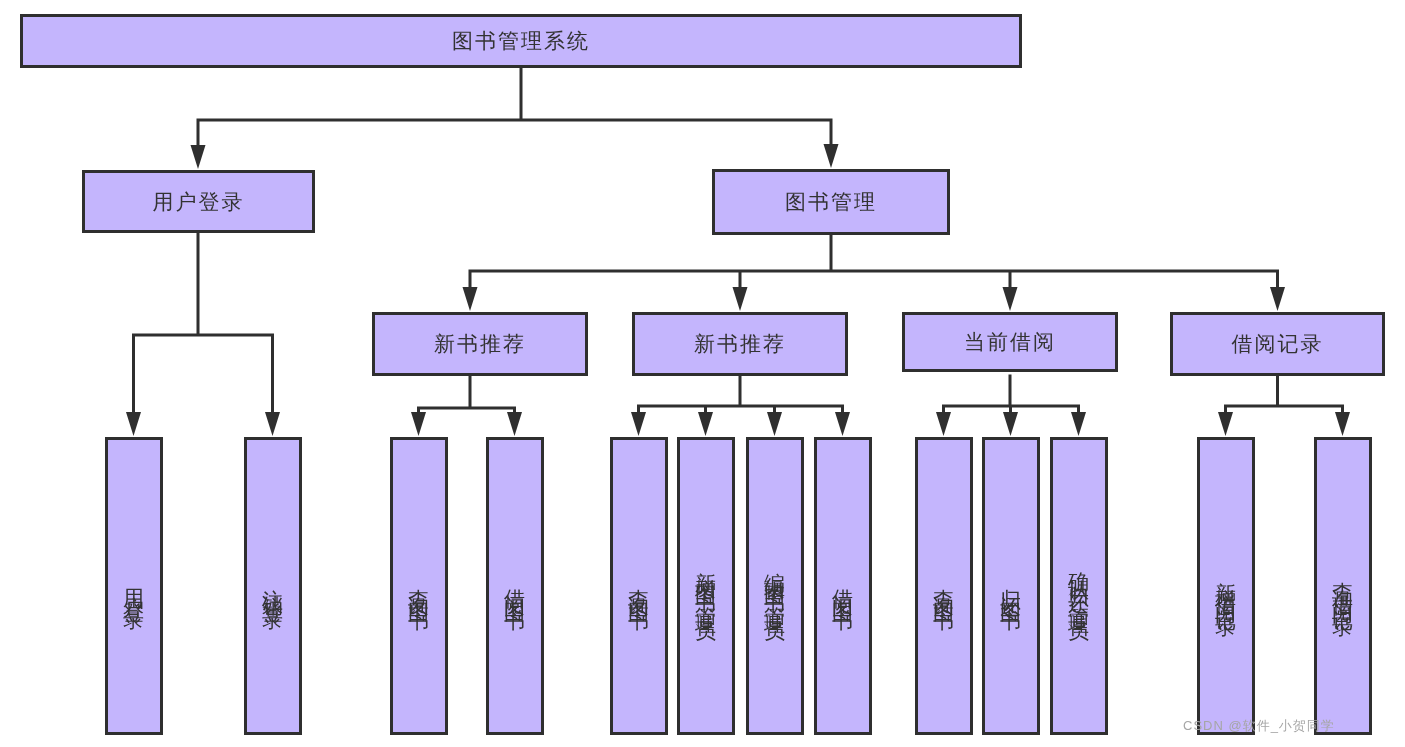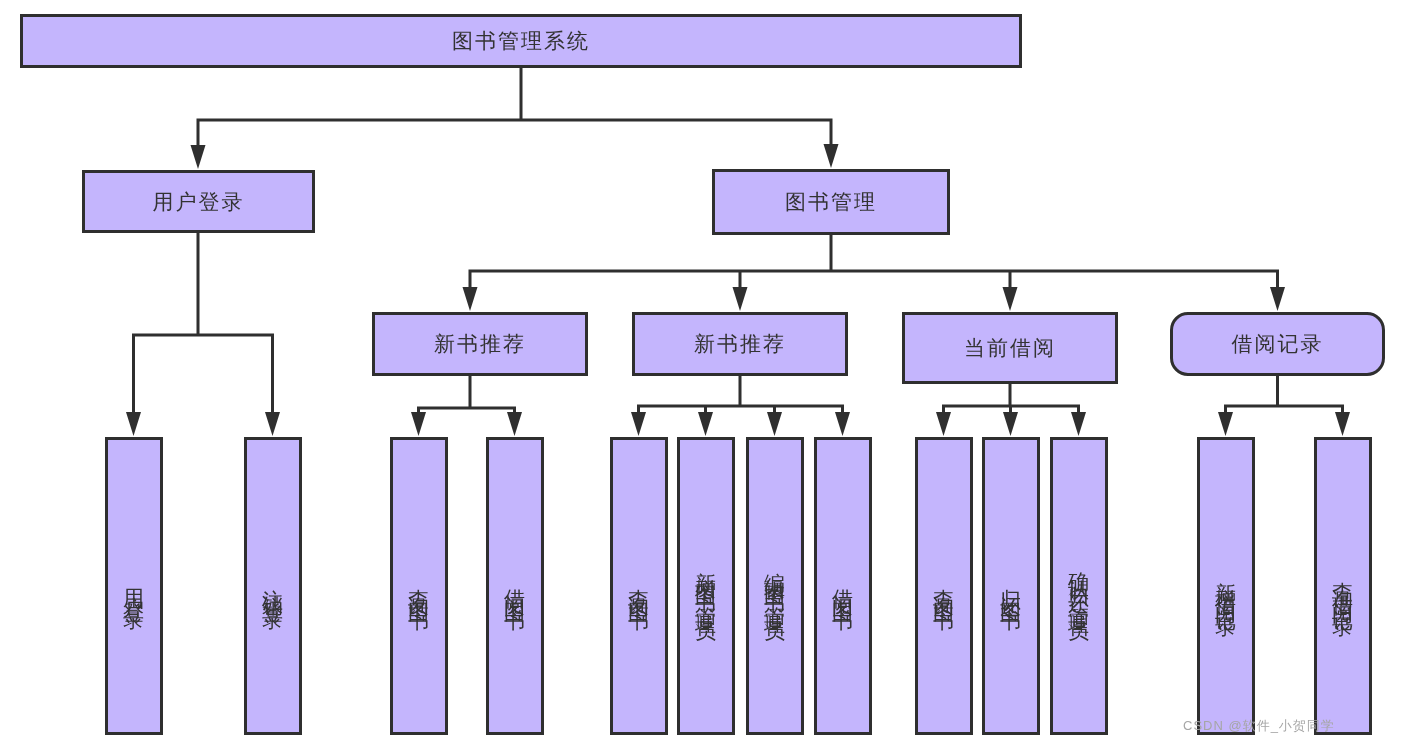--- a/index.html
+++ b/index.html
@@ -117,24 +117,24 @@
   <div class="node hbox" style="left:712px; top:169px; width:238px; height:66px;">
     <span>图书管理</span>
   </div>
 
   <div class="node hbox" style="left:362px; top:312px; width:216px; height:64px;margin-left:10px;">
     <span>新书推荐</span>
   </div>
   <div class="node hbox" style="left:632px; top:312px; width:216px; height:64px;">
     <span>新书推荐</span>
   </div>
-  <div class="node hbox" style="left:902px; top:312px; width:216px; height:72px;">
+  <div class="node hbox" style="left:902px; top:312px; width:216px; height:60px;">
     <span>当前借阅</span>
   </div>
-  <div class="node hbox" style="left:1170px; top:312px; width:215px; height:64px;border-radius:18px;">
+  <div class="node hbox" style="left:1170px; top:312px; width:215px; height:64px;">
     <span>借阅记录</span>
   </div>
 
   <div class="node vbox" style="left:105px;">
     <span class="vtext">用户登录</span>
   </div>
   <div class="node vbox" style="left:244px;">
     <span class="vtext">注销登录</span>
   </div>
 

